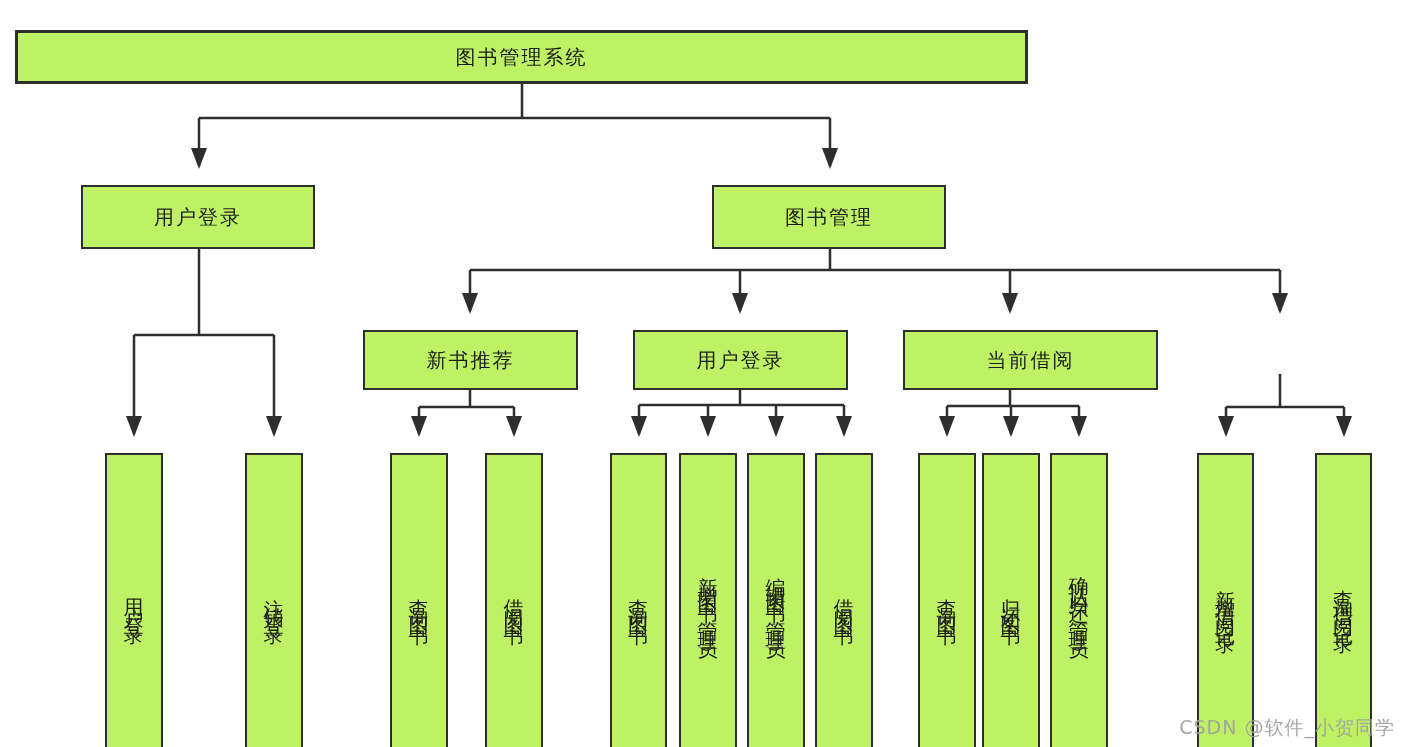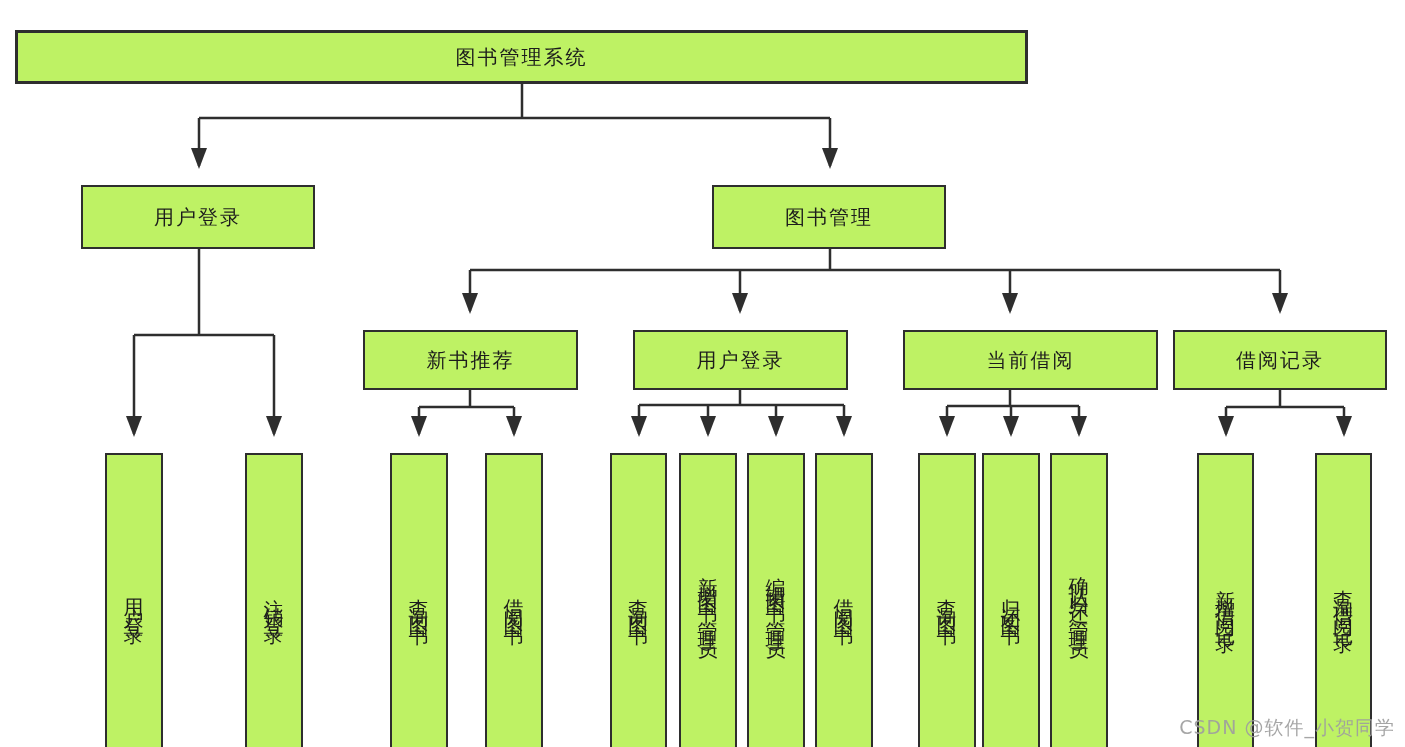--- a/index.html
+++ b/index.html
@@ -88,23 +88,20 @@
 
   <div class="node h" style="left:363px;top:314px;width:215px;height:60px;">
     <span class="label">新书推荐</span>
   </div>
   <div class="node h" style="left:633px;top:314px;width:215px;height:60px;">
     <span class="label">用户登录</span>
   </div>
   <div class="node h" style="left:903px;top:314px;width:255px;height:60px;">
     <span class="label">当前借阅</span>
   </div>
-  <div class="node h" style="left:1173px;top:314px;width:214px;height:60px;">
-    <span class="label">借阅记录</span>
-  </div>
 
   <div class="node v" style="left:105px;top:437px;width:58px;height:296px;">
     <span class="label">用户登录</span>
   </div>
   <div class="node v" style="left:245px;top:437px;width:58px;height:296px;">
     <span class="label">注销登录</span>
   </div>
 
   <div class="node v" style="left:390px;top:437px;width:58px;height:296px;">
     <span class="label">查询图书</span>

